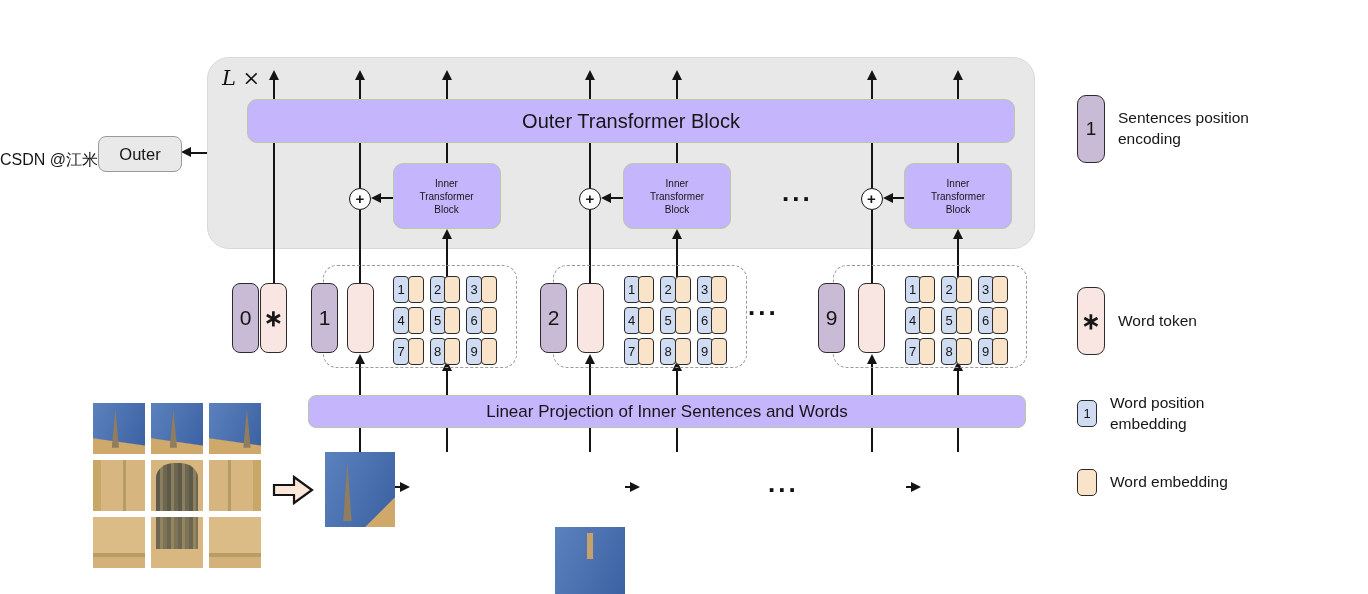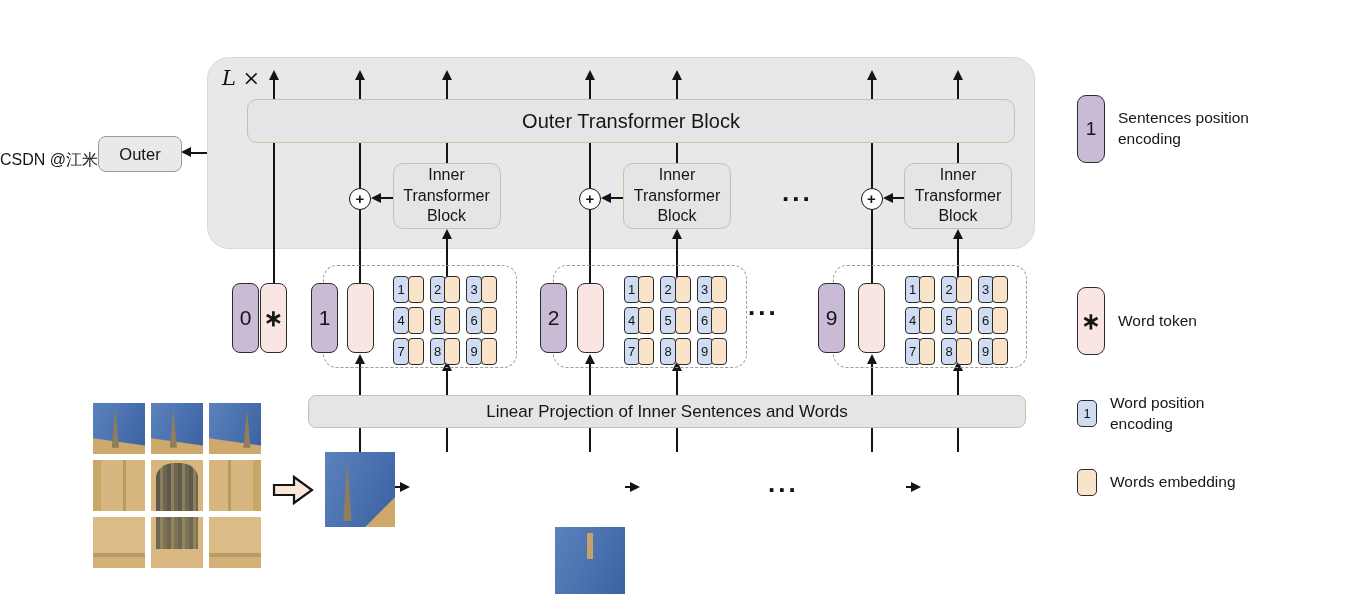--- a/index.html
+++ b/index.html
@@ -11,25 +11,25 @@
   .hl{position:absolute;height:2px;background:#141414;}
   .ahu{position:absolute;width:0;height:0;border-left:5px solid transparent;border-right:5px solid transparent;border-bottom:10px solid #141414;}
   .ahl{position:absolute;width:0;height:0;border-top:5px solid transparent;border-bottom:5px solid transparent;border-right:10px solid #141414;}
   .ahr{position:absolute;width:0;height:0;border-top:5px solid transparent;border-bottom:5px solid transparent;border-left:10px solid #141414;}
 
   
   .gray-box{position:absolute;left:207px;top:57px;width:826px;height:190px;background:#e8e8e9;
             border:1px solid #d9d9d9;border-radius:22px;z-index:0;}
   .loop-label{position:absolute;left:222px;top:66px;font-family:"DejaVu Serif",serif;font-style:italic;
               font-size:21px;color:#111;z-index:4;}
-  .green{background:#e5e5e5;border:1.3px solid #b9c8a5;border-radius:10px;box-sizing:border-box;}
+  .green{background:#c4b5fd;border:1.3px solid #b9c8a5;border-radius:10px;box-sizing:border-box;}
   .outer-bar{position:absolute;left:247px;top:99px;width:768px;height:44px;z-index:3;
              display:flex;align-items:center;justify-content:center;font-size:20px;}
   .inner-block{position:absolute;top:163px;width:108px;height:66px;z-index:3;display:flex;align-items:center;
-               justify-content:center;text-align:center;font-size:16px;line-height:1.3;white-space:pre-line;}
+               justify-content:center;text-align:center;font-size:10px;line-height:1.3;white-space:pre-line;}
   .linear-bar{position:absolute;left:308px;top:395px;width:718px;height:33px;z-index:3;border-radius:8px;
               display:flex;align-items:center;justify-content:center;font-size:17px;}
   .output-box{position:absolute;left:98px;top:136px;width:84px;height:36px;background:#e9e9e9;
               border:1.2px solid #9a9a9a;border-radius:8px;display:flex;align-items:center;justify-content:center;
               font-size:16.5px;z-index:3;box-sizing:border-box;}
   .plus-circle{position:absolute;top:187.5px;width:22px;height:22px;border-radius:50%;background:#fff;
                border:1.7px solid #141414;box-sizing:border-box;display:flex;align-items:center;justify-content:center;
                font-size:15px;font-weight:bold;z-index:4;line-height:1;}
 
   
@@ -439,24 +439,24 @@
     <div class="lg-tall t-pink">
       <span class="class-star">∗</span>
     </div>
     <div class="lg-label">Word token</div>
   </div>
   <div class="legend-item" style="top:393px;">
     <div class="lg-small wpos">
       <span>1</span>
     </div>
     <div class="lg-label">Word position
-encoding</div>
+embedding</div>
   </div>
   <div class="legend-item" style="top:469px;">
     <div class="lg-small wemb" style="margin-left:0;">
       <span></span>
     </div>
-    <div class="lg-label">Words embedding</div>
+    <div class="lg-label">Word embedding</div>
   </div>
 
   <div class="watermark">CSDN @江米江米</div>
 
 </div>
 
 </body></html>

